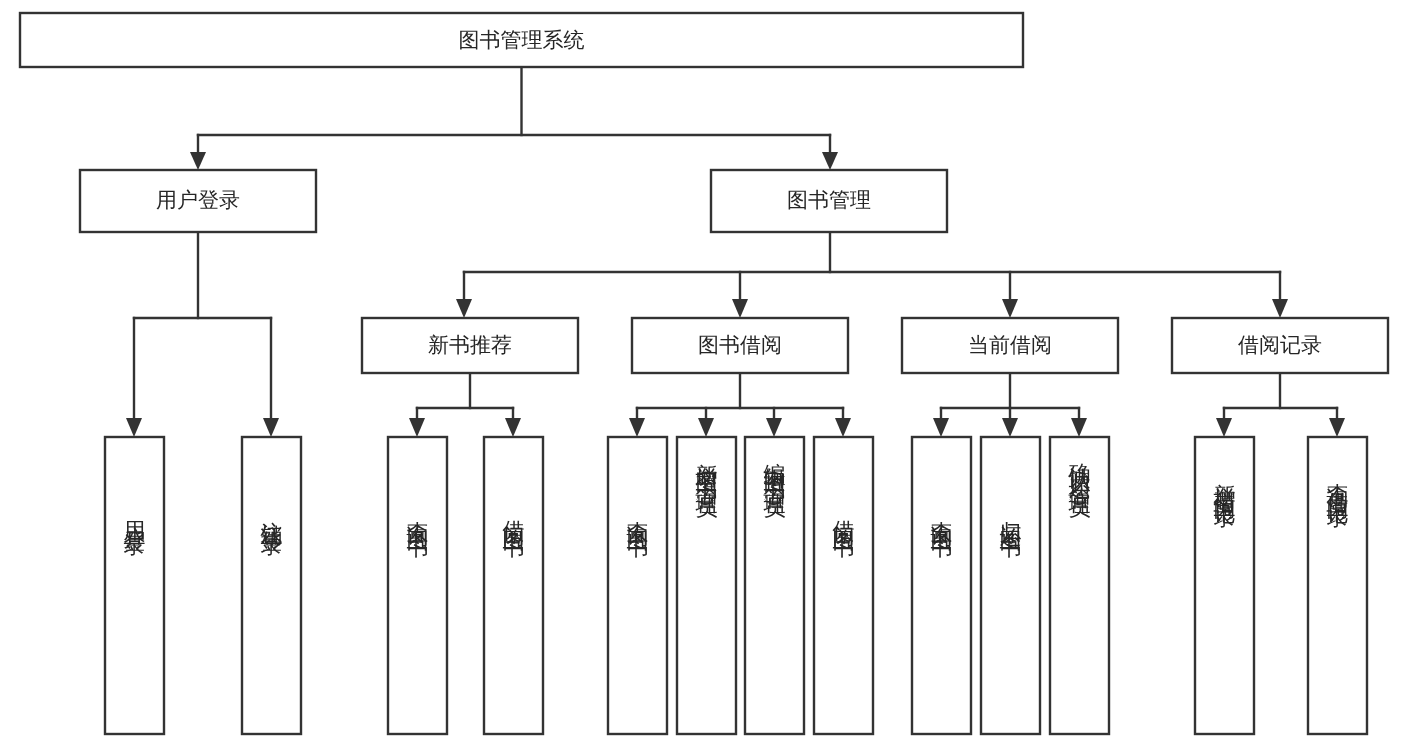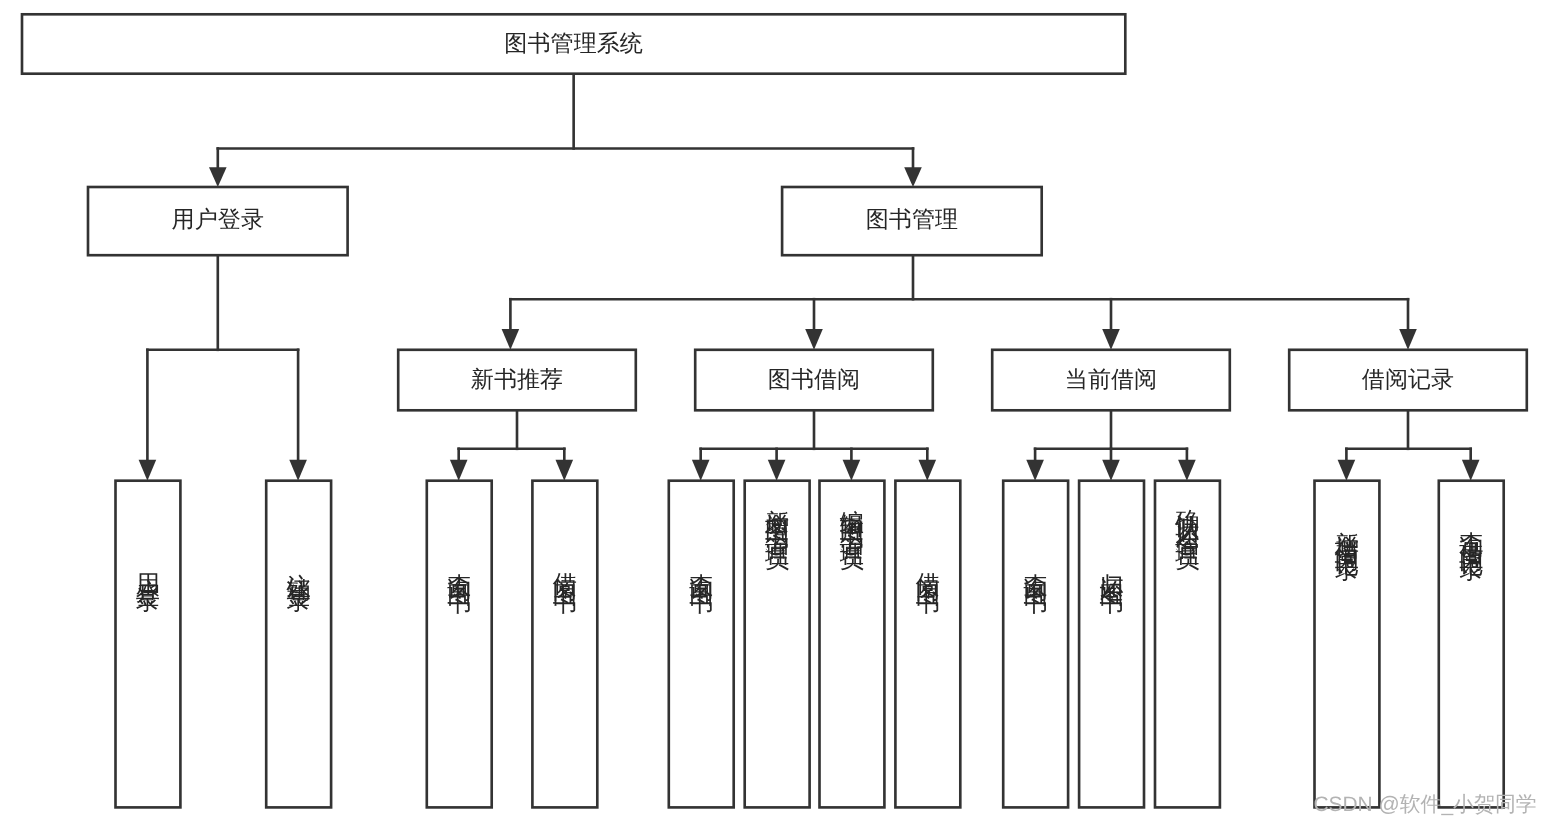--- a/index.html
+++ b/index.html
@@ -240,15 +240,14 @@
     <span class="leaf-label">确认归还（管理员）</span>
   </div>
 
   <div class="leaf-label-box" style="left:1195px; top:437px; width:59px; height:297px; padding-top:28px;">
     <span class="leaf-label">新增借阅记录</span>
   </div>
   <div class="leaf-label-box" style="left:1308px; top:437px; width:59px; height:297px; padding-top:28px;">
     <span class="leaf-label">查询借阅记录</span>
   </div>
 
-  <div class="watermark">CSDN @软件_小贺同学</div>
 
 </div>
 
 </body></html>

